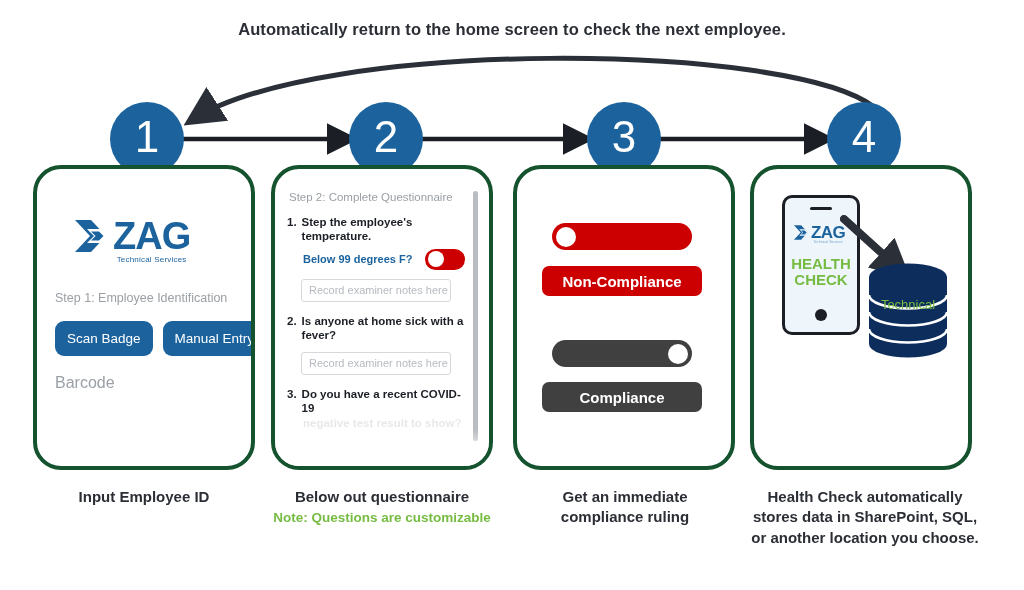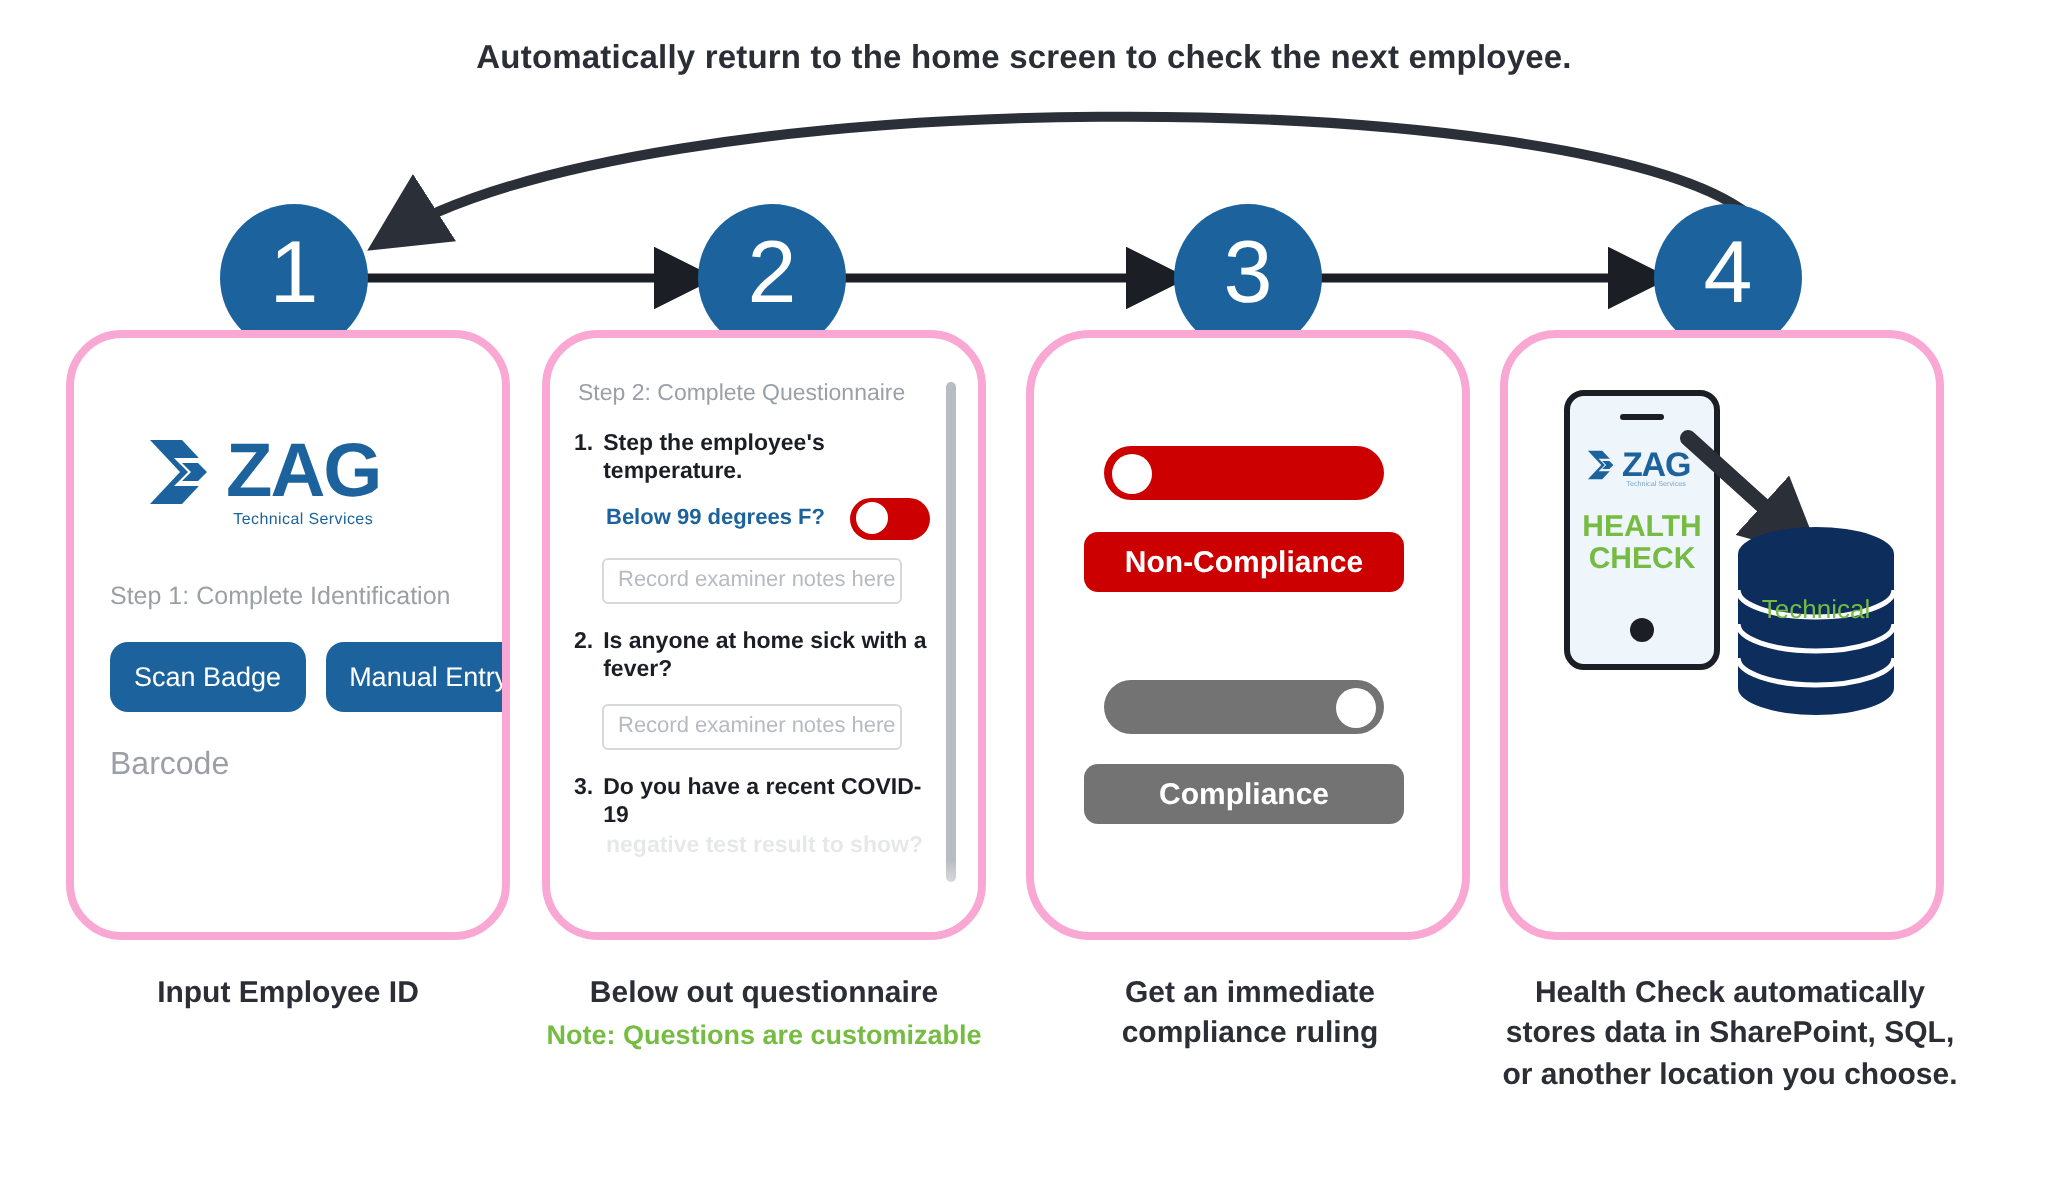--- a/index.html
+++ b/index.html
@@ -23,26 +23,26 @@
   .circle{
     position:absolute;width:74px;height:74px;border-radius:50%;
     background:#1C639E;color:#fff;display:flex;align-items:center;justify-content:center;
     font-size:44px;font-weight:400;line-height:1;
   }
   .circle span{transform:translateY(-2px);}
 
   
   .panel{
     position:absolute;top:165px;width:222px;height:305px;
-    border:4px solid #f9a8d4;border-radius:28px;background:#fff;
+    border:4px solid #14532d;border-radius:28px;background:#fff;
     box-sizing:border-box;overflow:hidden;
   }
   .p1{left:33px;}
   .p2{left:271px;}
-  .p3{left:513px;border-radius:32px;}
+  .p3{left:513px;}
   .p4{left:750px;}
 
   
   .zaglogo{display:flex;align-items:flex-start;}
   .zagmark{flex:0 0 auto;}
   .zagtext{display:flex;flex-direction:column;line-height:1;}
   .zagword{font-weight:bold;color:#1C639E;letter-spacing:-1px;}
   .zagsub{color:#1C639E;text-align:center;}
 
   .p1 .logo-wrap{position:absolute;left:36px;top:48px;}
@@ -103,21 +103,21 @@
   }
 
   
   .c3-toggle{
     position:absolute;width:140px;height:27px;border-radius:14px;
   }
   .c3-toggle .knob{position:absolute;top:3.5px;width:20px;height:20px;border-radius:50%;background:#fff;}
   .c3-toggle.off .knob{left:4px;}
   .c3-toggle.on  .knob{right:4px;}
   .red-bg{background:#CC0000;}
-  .green-bg{background:#737373;}
+  .green-bg{background:#404040;}
   .c3-pill{
     position:absolute;width:160px;height:30px;border-radius:7px;
     display:flex;align-items:center;justify-content:center;
     color:#fff;font-size:15px;font-weight:bold;
   }
 
   
   .phone{
     position:absolute;left:28px;top:26px;width:78px;height:140px;
     border:3px solid #1b1f25;border-radius:10px;background:#EEF5FB;
@@ -200,21 +200,21 @@
         <path d="M2,3 L18,3 L33,19 L18,35 L2,35 L17,19 Z" fill="#1C639E"></path>
         <path d="M14,12 L27,12 L34,19 L27,26 L14,26 L21,19 Z" fill="#ffffff"></path>
         <path d="M18,14.5 L26,14.5 L30.5,19 L26,23.5 L18,23.5 L22.5,19 Z" fill="#1C639E"></path>
       </svg>
       <div class="zagtext">
         <div class="zagword">ZAG</div>
         <div class="zagsub">Technical Services</div>
       </div>
     </div>
 
-    <div class="step-label">Step 1: Complete Identification</div>
+    <div class="step-label">Step 1: Employee Identification</div>
 
     <div class="btn-row">
       <button class="blue-btn">Scan Badge</button>
       <button class="blue-btn">Manual Entry</button>
     </div>
 
     <div class="barcode-label">Barcode</div>
   </div>
 
   <div class="panel p2">

